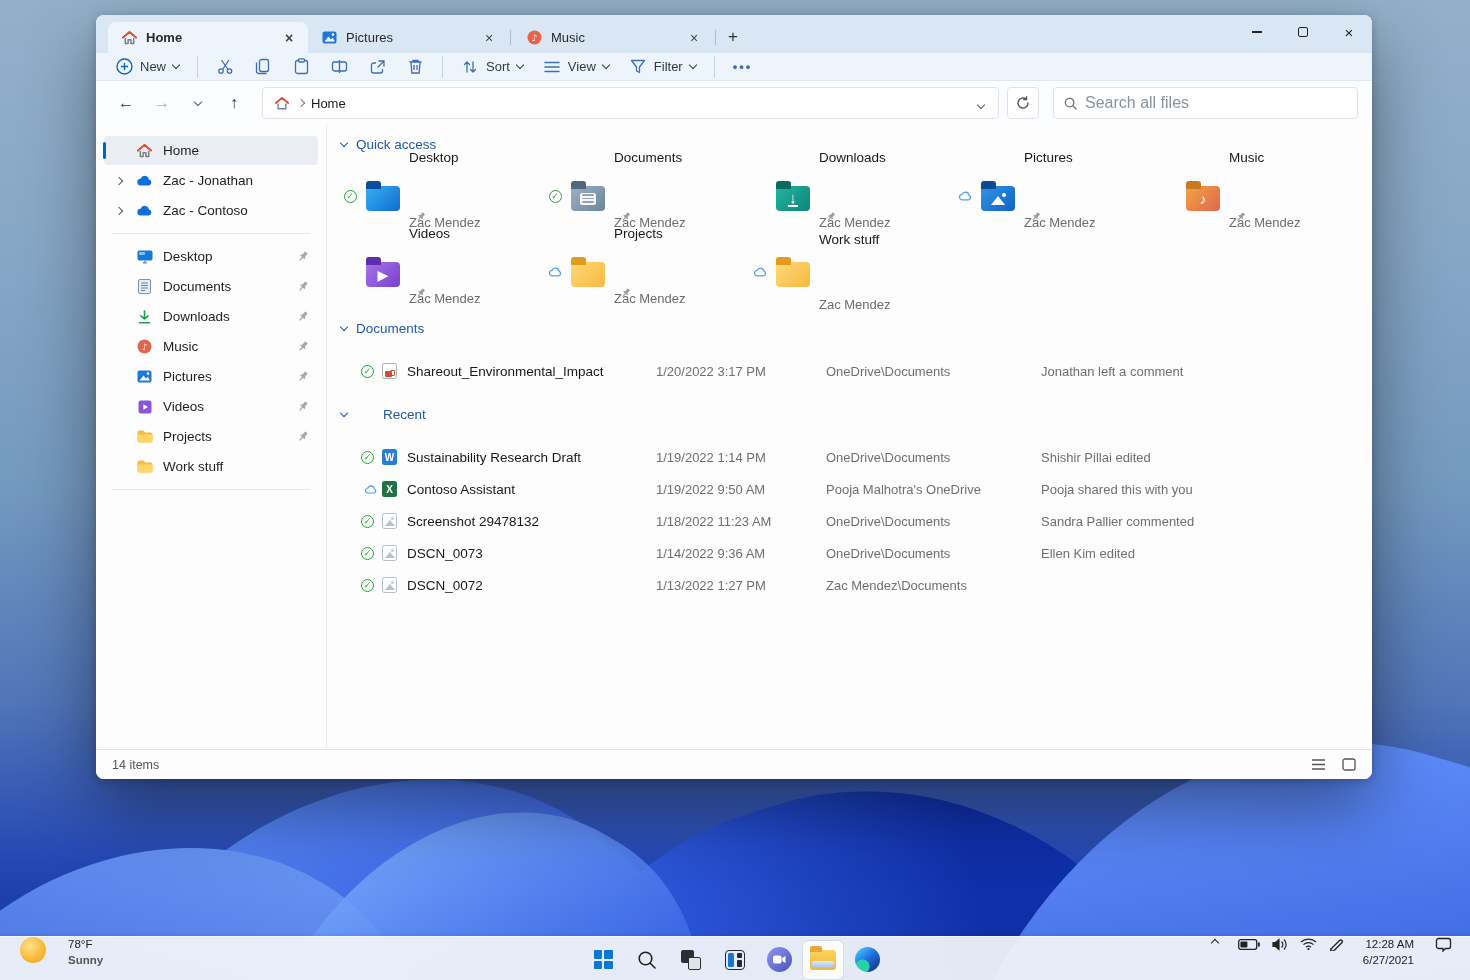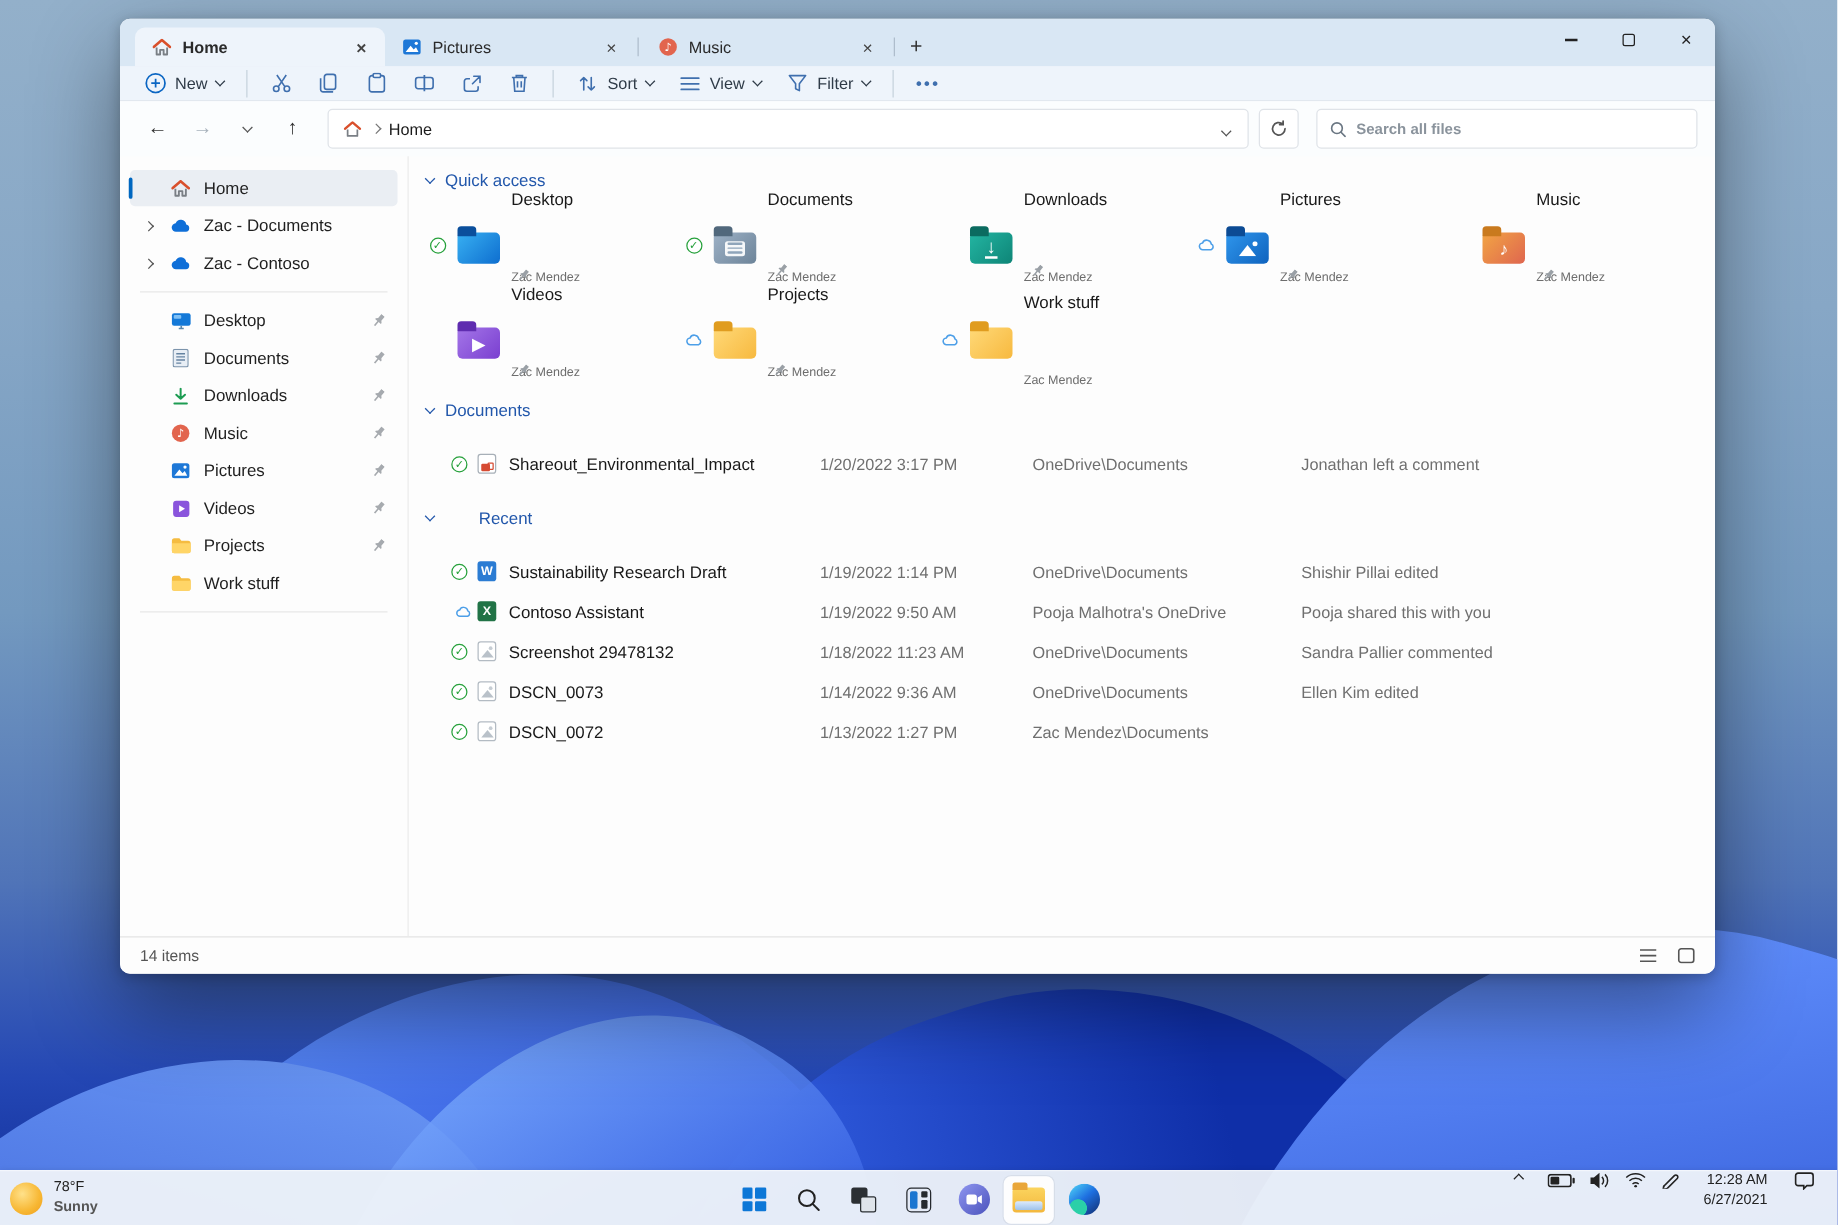--- a/index.html
+++ b/index.html
@@ -51,21 +51,21 @@
 
   
   .addr { height:44px; display:flex; align-items:center; padding:0 14px; gap:4px; background:#fbfdfe; flex:none; }
   .nbtn { width:32px; height:32px; display:grid; place-items:center; border-radius:4px; font-size:16px; color:#333; }
   .nbtn.dis { color:#a8b2bc; }
   .abar { flex:1; height:32px; margin:0 4px 0 8px; border:1px solid #dfe3e8; background:#fff; border-radius:4px; display:flex; align-items:center; padding:0 10px; gap:7px; }
   .abar .crumbtext { color:#1b1b1b; }
   .abar .adrop { margin-left:auto; color:#555; padding:0 4px; }
   .refresh { width:32px; height:32px; border:1px solid #dfe3e8; border-radius:4px; display:grid; place-items:center; background:#fff; }
   .search { width:305px; height:32px; margin-left:10px; border:1px solid #dfe3e8; border-radius:4px; background:#fff; display:flex; align-items:center; padding:0 10px; gap:8px; }
-  .search input { border:none; outline:none; flex:1; font-family:"Liberation Sans",sans-serif; font-size:12px; color:#333; background:transparent;font-weight:bold; }
+  .search input { border:none; outline:none; flex:1; font-family:"Liberation Sans",sans-serif; font-size:16px; color:#333; background:transparent; }
   .search input::placeholder { color:#8a939c; }
 
   
   .content { flex:1; display:flex; min-height:0; }
   .sidebar { width:231px; flex:none; border-right:1px solid #ececec; padding-top:10px; overflow:hidden; }
   .sitem { height:29px; display:flex; align-items:center; padding:0 10px 0 12px; margin:1px 8px; border-radius:4px; position:relative; color:#1f1f1f; font-size:13.5px; }
   .sitem.sel { background:#eaeef3; }
   .sitem.sel::before { content:""; position:absolute; left:-1px; top:6px; width:3px; height:17px; background:#0067c0; border-radius:2px; }
   .schev { width:20px; flex:none; color:#555; display:flex; align-items:center; }
   .sico { width:17px; height:17px; flex:none; margin-right:10px; display:grid; place-items:center; }
@@ -76,21 +76,21 @@
   .sechead { display:flex; align-items:center; gap:9px; color:#2257ab; height:30px; font-size:13.5px; }
   .sechead .cv { border-color:#2257ab; }
 
   
   .tiles { display:grid; grid-template-columns:repeat(5,205px); row-gap:10px; margin:4px 0 8px; }
   .tile { display:flex; gap:7px; height:66px; border-radius:4px; padding:2px; }
   .bcol { width:14px; flex:none; display:flex; align-items:center; justify-content:center; }
   .fwrap { width:38px; flex:none; display:flex; align-items:center; justify-content:center; }
   .tmeta { display:flex; flex-direction:column; justify-content:center; gap:2px; }
   .tname { font-size:13.5px; color:#191919; }
-  .towner { font-size:10px; color:#6d6d6d;margin-top:48px; }
+  .towner { font-size:13px; color:#6d6d6d;margin-top:48px; }
 
   
   .fldr { position:relative; width:34px; height:25px; border-radius:4px; margin-top:5px; }
   .fldr::before { content:""; position:absolute; top:-5px; left:0; width:15px; height:8px; border-radius:3px 3px 0 0; }
   .fldr .glyph { position:absolute; inset:0; display:grid; place-items:center; color:#fff; font-size:14px; }
   .f-desktop { background:linear-gradient(135deg,#38b0f2,#0e6ecf); } .f-desktop::before{ background:#0b4f9c; }
   .f-docs    { background:linear-gradient(135deg,#9db1c6,#6d8499); } .f-docs::before{ background:#51687c; }
   .f-down    { background:linear-gradient(135deg,#23b5a2,#0e8577); } .f-down::before{ background:#0b6b60; }
   .f-pics    { background:linear-gradient(135deg,#2f96ec,#0f63be); } .f-pics::before{ background:#0c4b94; }
   .f-music   { background:linear-gradient(135deg,#f2a544,#df664f); } .f-music::before{ background:#c97a1e; }
@@ -126,21 +126,21 @@
   .fi-pres { background:#fff; border:1px solid #a8b0b8; position:relative; }
   .fi-pres::before { content:""; position:absolute; left:1.5px; bottom:1.5px; width:7px; height:6px; background:#d64b33; border-radius:1px; }
   .fi-pres::after  { content:""; position:absolute; right:1.5px; bottom:2.5px; width:3px; height:4px; border:1.2px solid #d64b33; border-radius:1px; }
 
   
   .statusbar { height:30px; flex:none; border-top:1px solid #e4e4e4; background:#fdfdfd; display:flex; align-items:center; padding:0 16px; color:#555; font-size:12.5px; }
   .sb-icons { margin-left:auto; display:flex; gap:16px; color:#444; }
 
   
   .taskbar { position:absolute; left:0; bottom:0; width:1470px; height:44px; background:rgba(240,244,249,.94); display:flex; align-items:center; border-top:1px solid rgba(255,255,255,.5); box-shadow:0 -1px 4px rgba(0,0,0,.08); }
-  .weather { display:flex; align-items:center; gap:9px; padding:0 8px; height:100%; }
+  .weather { display:flex; align-items:flex-start; gap:22px; padding:0 20px; height:100%; }
   .sun { width:26px; height:26px; border-radius:50%; background:radial-gradient(circle at 38% 35%, #ffe18a, #f7b733 60%, #ef9d1d); }
   .wtxt { font-size:11.5px; color:#222; line-height:1.35; }
   .wtxt .cond { color:#555;font-weight:bold; }
   .tb-center { position:absolute; left:50%; transform:translateX(-50%); display:flex; gap:4px; align-items:center; height:100%; padding-top:2px; }
   .tbi { width:40px; height:38px; border-radius:6px; display:grid; place-items:center; }
   .tbi.active { background:rgba(255,255,255,.9); box-shadow:0 0 0 1px rgba(0,0,0,.05); }
   .startgrid { width:19px; height:19px; display:grid; grid-template-columns:1fr 1fr; gap:2px; }
   .startgrid i { background:#0d77d7; border-radius:1px; }
   .tb-right { margin-left:auto; display:flex; align-items:flex-start; gap:4px; padding-right:10px; height:100%; }
   .tray { display:flex; align-items:center; gap:13px; padding:0 8px; }
@@ -362,21 +362,21 @@
         </div>
         <div class="sitem">
           <span class="schev">
               <span class="cv r"></span>
             </span>
           <span class="sico">
             <svg width="17" height="11" viewBox="0 0 24 15">
                 <path d="M7 14.5 a4.8 4.8 0 0 1 -.6-9.6 A6.2 6.2 0 0 1 18.3 6.2 A4.2 4.2 0 0 1 18 14.5 Z" fill="#0f6fd8"></path>
               </svg>
           </span>
-          <span>Zac - Documents</span>
+          <span>Zac - Jonathan</span>
         </div>
         <div class="sitem">
           <span class="schev">
               <span class="cv r"></span>
             </span>
           <span class="sico">
             <svg width="17" height="11" viewBox="0 0 24 15">
                 <path d="M7 14.5 a4.8 4.8 0 0 1 -.6-9.6 A6.2 6.2 0 0 1 18.3 6.2 A4.2 4.2 0 0 1 18 14.5 Z" fill="#0f6fd8"></path>
               </svg>
           </span>

